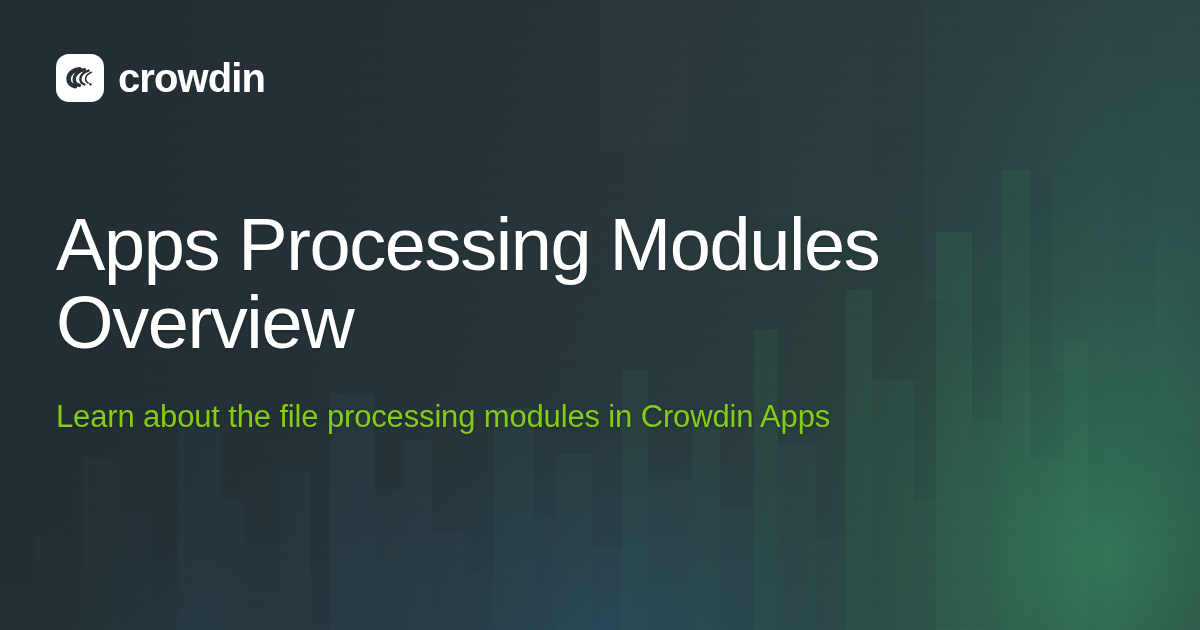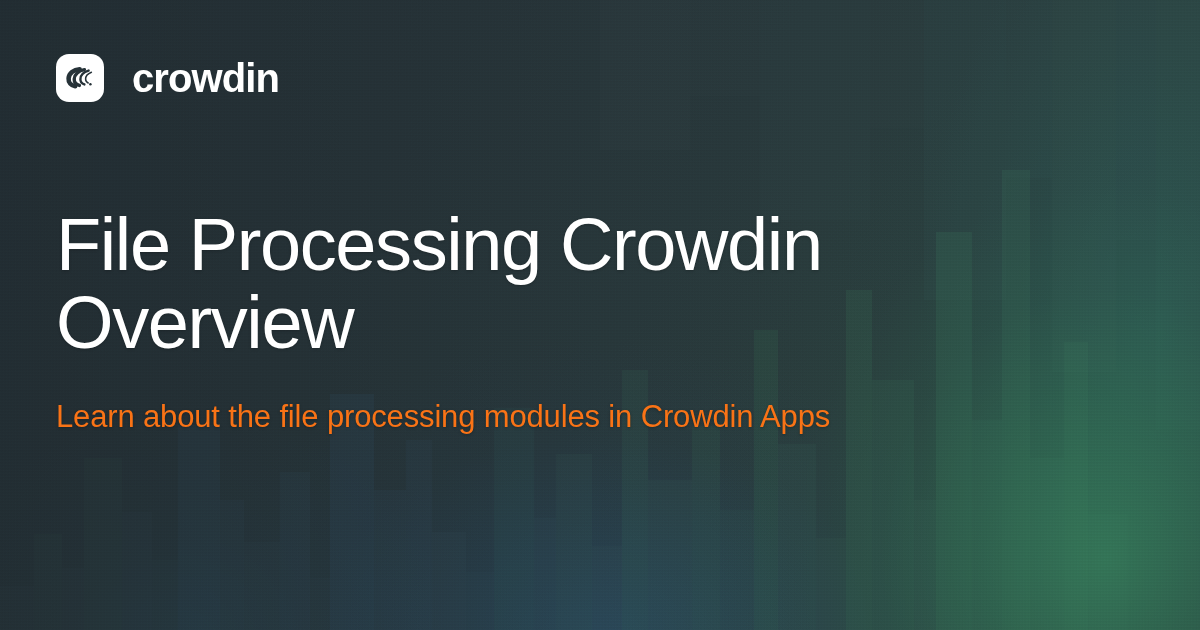--- a/index.html
+++ b/index.html
@@ -139,21 +139,21 @@
     padding:0;
   }
 
   
   .brand {
     position:absolute;
     left:56px;
     top:54px;
     display:flex;
     align-items:center;
-    gap:28px;
+    gap:14px;
   }
 
   .brand-mark {
     width:48px;
     height:48px;
     border-radius:13px;
     background:#ffffff;
     display:flex;
     align-items:center;
     justify-content:center;
@@ -196,21 +196,21 @@
     letter-spacing:-1.4px;
     max-width:880px;
     text-shadow:0 1px 3px rgba(0,0,0,0.20);
   }
 
   .page-subtitle {
     margin-top:34px;
     font-size:31px;
     line-height:1.28;
     font-weight:400;
-    color:#f97316;
+    color:#84cc16;
     letter-spacing:-0.15px;
     max-width:980px;
     text-shadow:0 1px 3px rgba(0,0,0,0.25);
   }
 </style>
 </head>
 <body>
 
 <div class="og-card">
 
@@ -298,18 +298,18 @@
         </svg>
       </span>
 
       <span class="brand-words">
         <span class="brand-name">crowdin</span>
       </span>
 
     </div>
 
     <div class="headline-block">
-      <h1 class="page-title">File Processing Crowdin Overview</h1>
+      <h1 class="page-title">Apps Processing Modules Overview</h1>
       <p class="page-subtitle">Learn about the file processing modules in Crowdin Apps</p>
     </div>
 
   </div>
 </div>
 
 </body></html>

